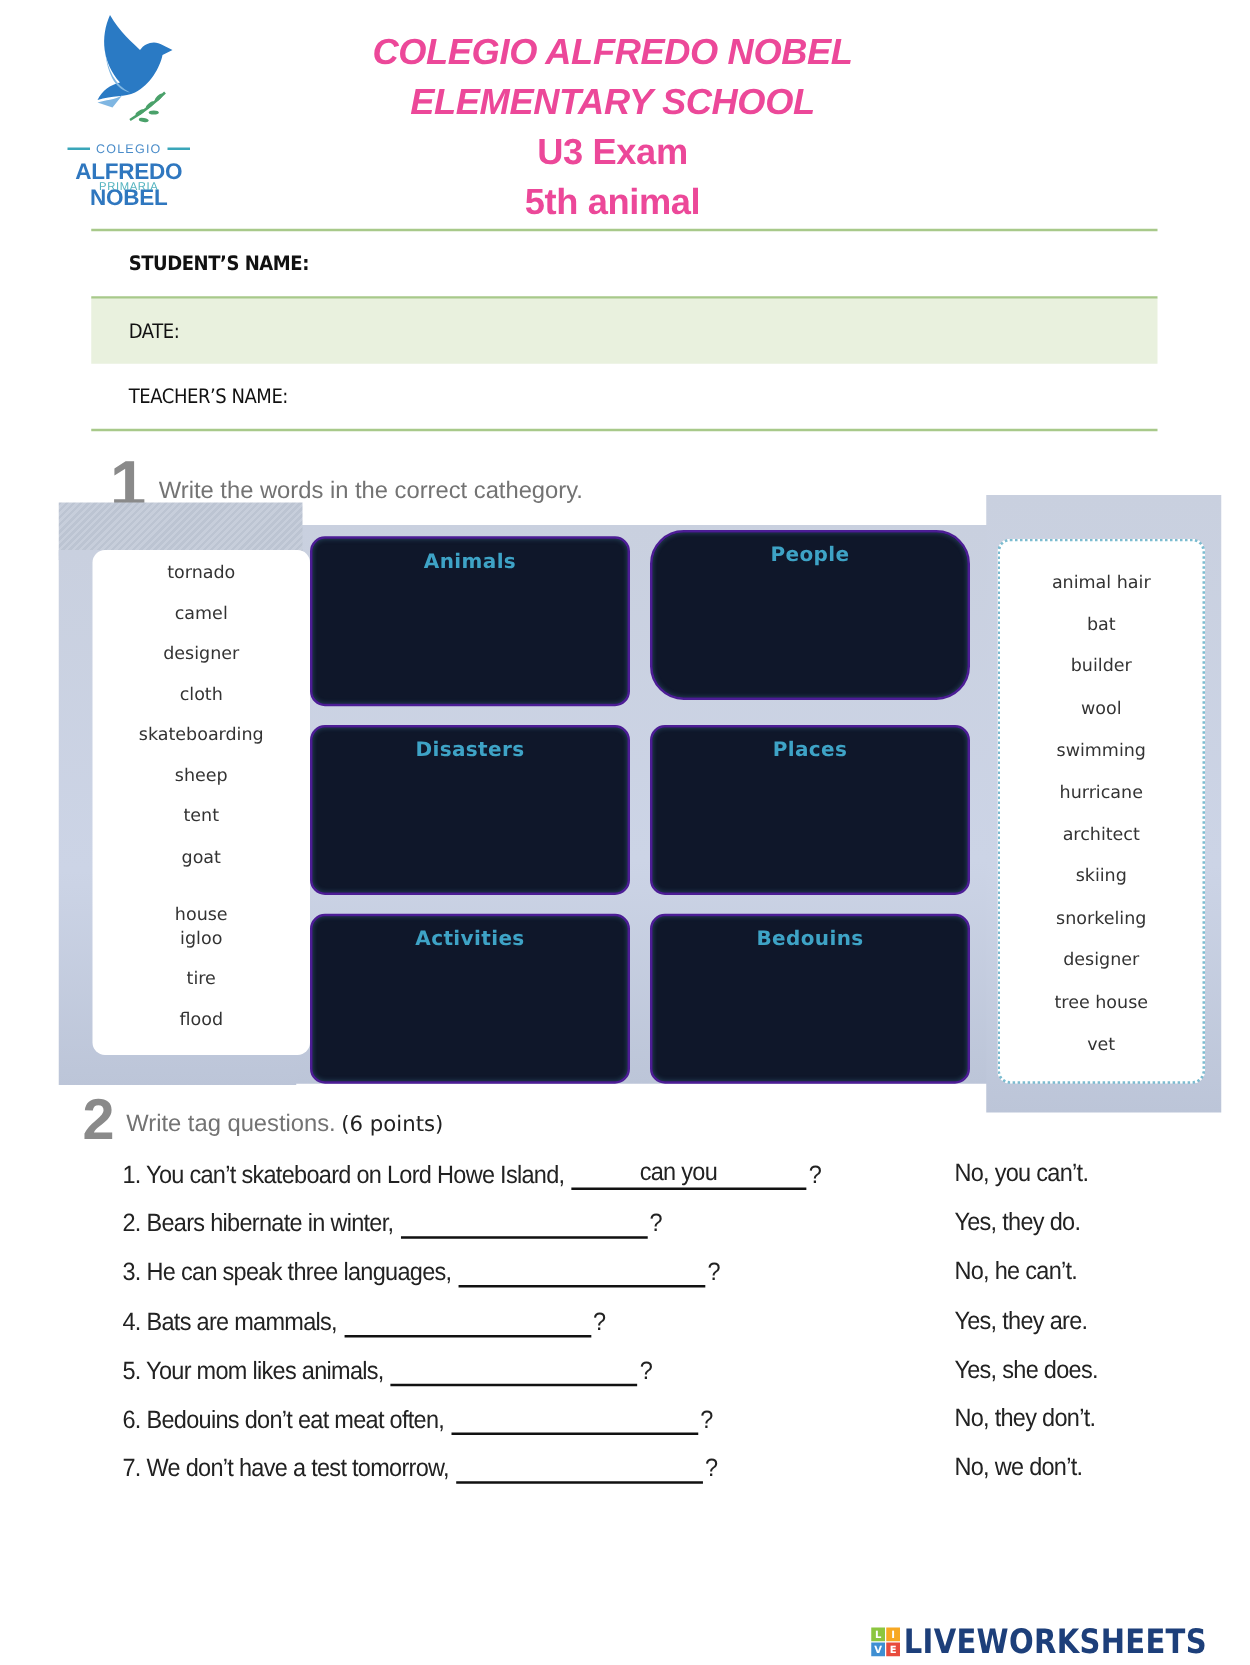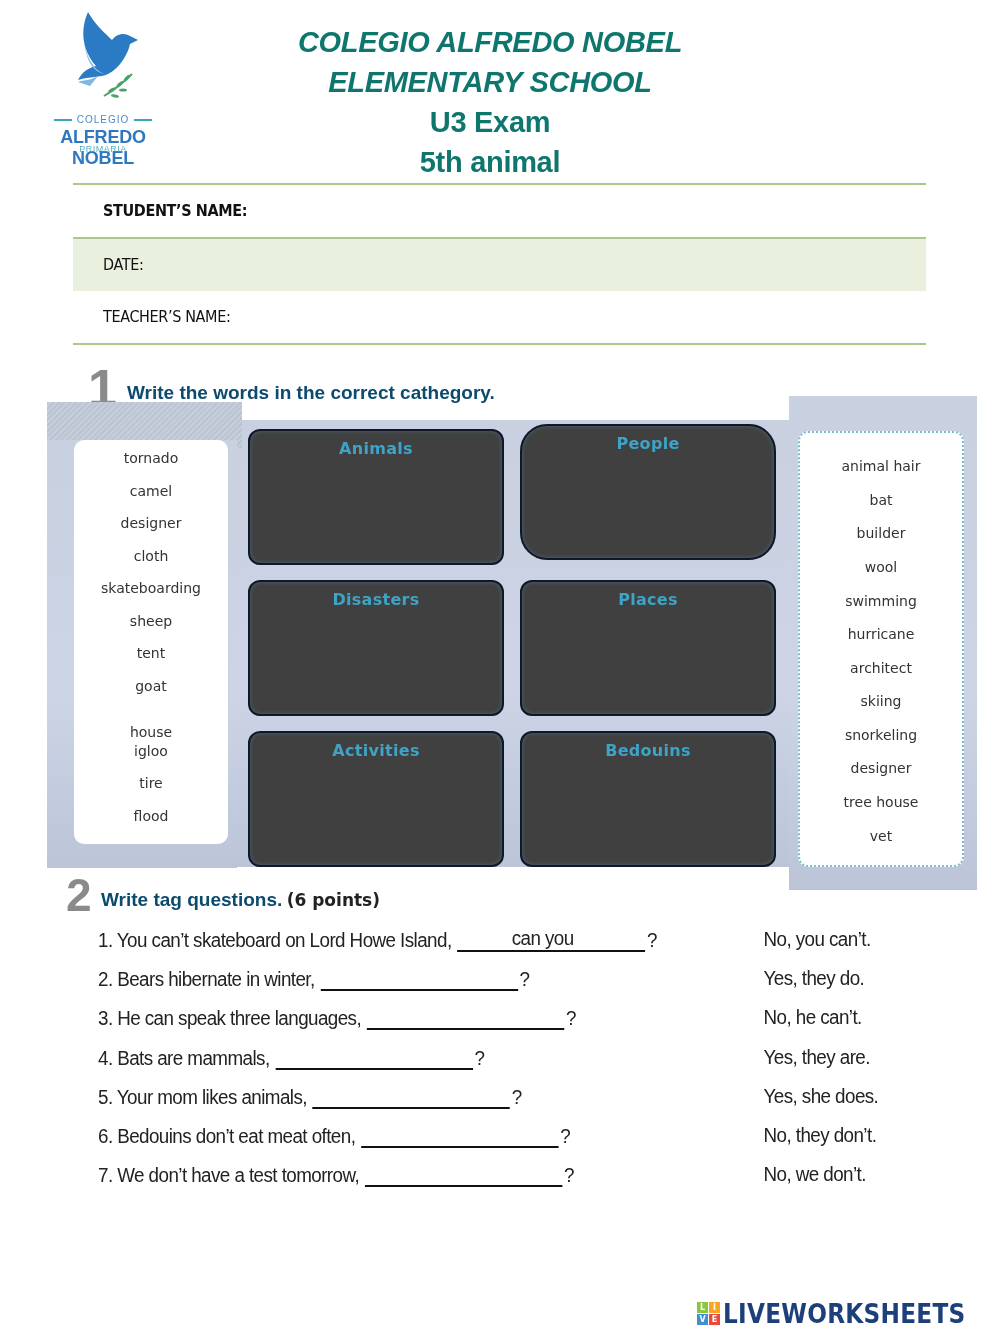--- a/index.html
+++ b/index.html
@@ -14,47 +14,47 @@
   .logo svg { position: absolute; left: 22px; top: 0; }
   .logo-sub { position: absolute; left: 0; width: 110px; text-align: center; color: #3a7fc1; }
   .logo-colegio { top: 104px; font-size: 10px; letter-spacing: 1px; color: #4a8cc9; }
   .logo-colegio:before, .logo-colegio:after {
     content: ""; display: inline-block; width: 18px; height: 2px; background: #3aa6b9; vertical-align: middle; margin: 0 5px;
   }
   .logo-name { top: 117px; font-size: 18px; font-weight: bold; color: #2f77bf; letter-spacing: -0.2px; }
   .logo-prim { top: 134px; font-size: 9px; color: #52b3bf; letter-spacing: 0.5px; }
 
   
-  .header { left: 280px; top: 22px; width: 420px; text-align: center; color: #0f766e; font-weight: bold; }
+  .header { left: 280px; top: 22px; width: 420px; text-align: center; color: #ec4899; font-weight: bold; }
   .h-line { font-size: 29px; line-height: 40px; letter-spacing: -0.3px; }
   .h-italic { font-style: italic; }
 
   
   .rule { left: 73px; width: 853px; height: 2px; background: #a8c98a; }
   .info-row { left: 73px; width: 853px; height: 52px; text-align: right; }
   .info-row.shaded { background: #e9f1de; }
   .info-label { position: absolute; left: 30px; top: 16px; font-size: 16px; color: #111; font-family: "DejaVu Sans", sans-serif; letter-spacing: -0.4px; transform: scaleX(0.9); transform-origin: left; }
   .info-label.bold { font-weight: bold; }
 
   
   .sec-num { font-size: 52px; font-weight: bold; color: #8a8a8a; line-height: 1; }
-  .sec-title { font-size: 19px; font-weight: bold; color: #0c4a6e; }
-  .sec-points { font-size: 19px; font-weight: bold; font-family: "DejaVu Sans", sans-serif; font-size: 17px; text-align: right; }
+  .sec-title { font-size: 19px; font-weight: normal; color: #737373; }
+  .sec-points { font-size: 19px; font-weight: normal; font-family: "DejaVu Sans", sans-serif; font-size: 17px; text-align: right; }
 
   
   .panel-bg { background: linear-gradient(180deg, #c9d0df 0%, #ccd4e6 60%, #bcc5d8 100%); }
   .stripe { background: repeating-linear-gradient(135deg, #bcc4d2 0 2px, #c7cedb 2px 4px); }
   .wordlist {
     background: #ffffff; border-radius: 10px;
     font-family: "DejaVu Sans", sans-serif; font-size: 14px; color: #333; text-align: center;
   }
   .wordlist.right { border: 2px dotted #7bbcd0; }
   .word { position: absolute; left: 0; right: 0; }
   .cat-box {
-    background: #404040; border: 2px solid #0f172a; border-radius: 12px;
+    background: #0f172a; border: 2px solid #4c1d95; border-radius: 12px;
     box-shadow: inset 0 0 4px rgba(94,176,207,0.35);
   }
   .cat-title { position: absolute; top: 8px; left: 0; right: 0; text-align: center;
     font-family: "DejaVu Sans", sans-serif; font-weight: bold; font-size: 16px; color: #3ea3c6; letter-spacing: 0.3px; }
 
   
   .q-row { left: 98px; width: 820px; height: 30px; font-size: 20px; color: #222; font-family: "Liberation Sans", sans-serif; letter-spacing: -0.6px; transform: scaleX(0.94); transform-origin: left; }
   .q-text { position: absolute; left: 0; top: 0; white-space: nowrap; }
   .q-blank { display: inline-block; border-bottom: 2px solid #111; height: 22px; vertical-align: bottom; position: relative; margin-left: 6px; }
   .q-blank-val { position: absolute; left: 58px; bottom: 0; font-size: 20px; }
@@ -108,21 +108,21 @@
 <div class="abs rule" style="top:343px"></div>
 
 <div class="abs sec-num" style="left:88px; top:362px;">1</div>
 <div class="abs sec-title" style="left:127px; top:382px;">Write the words in the correct cathegory.</div>
 
 <div class="abs panel-bg" style="left:48px; top:420px; width:742px; height:447px;"></div>
 <div class="abs stripe" style="left:47px; top:402px; width:195px; height:46px;"></div>
 <div class="abs panel-bg" style="left:47px; top:440px; width:190px; height:428px;"></div>
 <div class="abs panel-bg" style="left:789px; top:396px; width:188px; height:494px;"></div>
 
-<div class="abs wordlist" style="left:74px; top:440px; width:154px; height:404px;">
+<div class="abs wordlist" style="left:74px; top:440px; width:174px; height:404px;">
   <div class="word" style="top:10px">tornado</div>
   <div class="word" style="top:43px">camel</div>
   <div class="word" style="top:75px">designer</div>
   <div class="word" style="top:108px">cloth</div>
   <div class="word" style="top:140px">skateboarding</div>
   <div class="word" style="top:173px">sheep</div>
   <div class="word" style="top:205px">tent</div>
   <div class="word" style="top:238px">goat</div>
   <div class="word" style="top:284px">house</div>
   <div class="word" style="top:303px">igloo</div>

